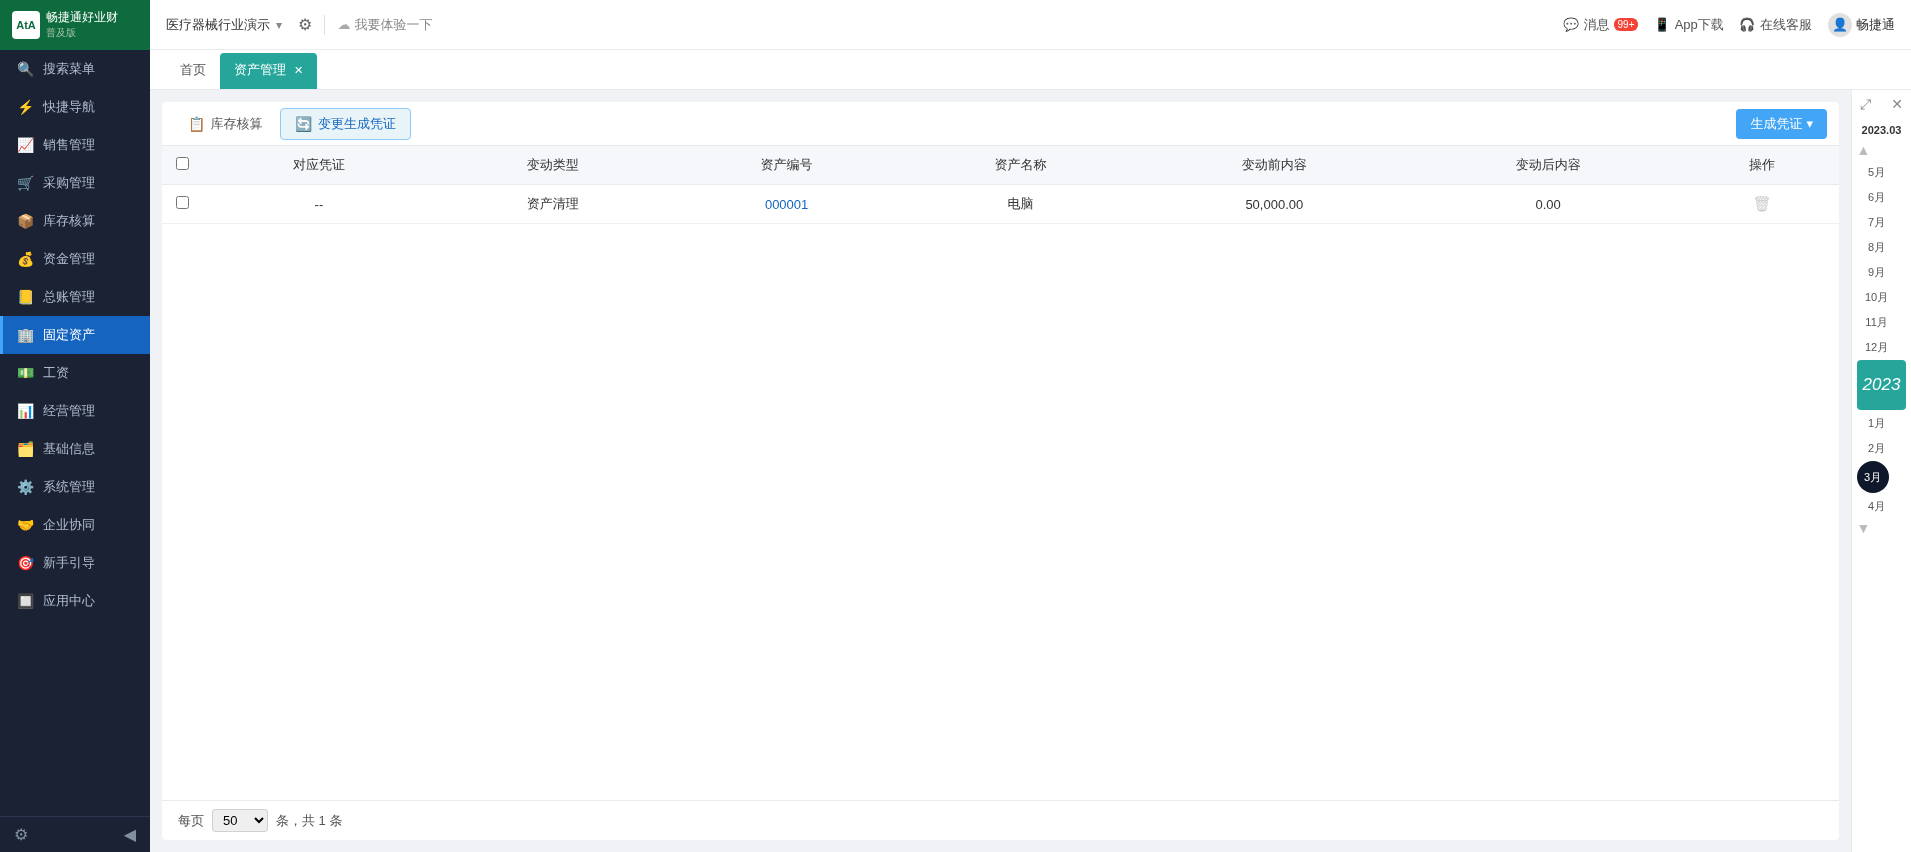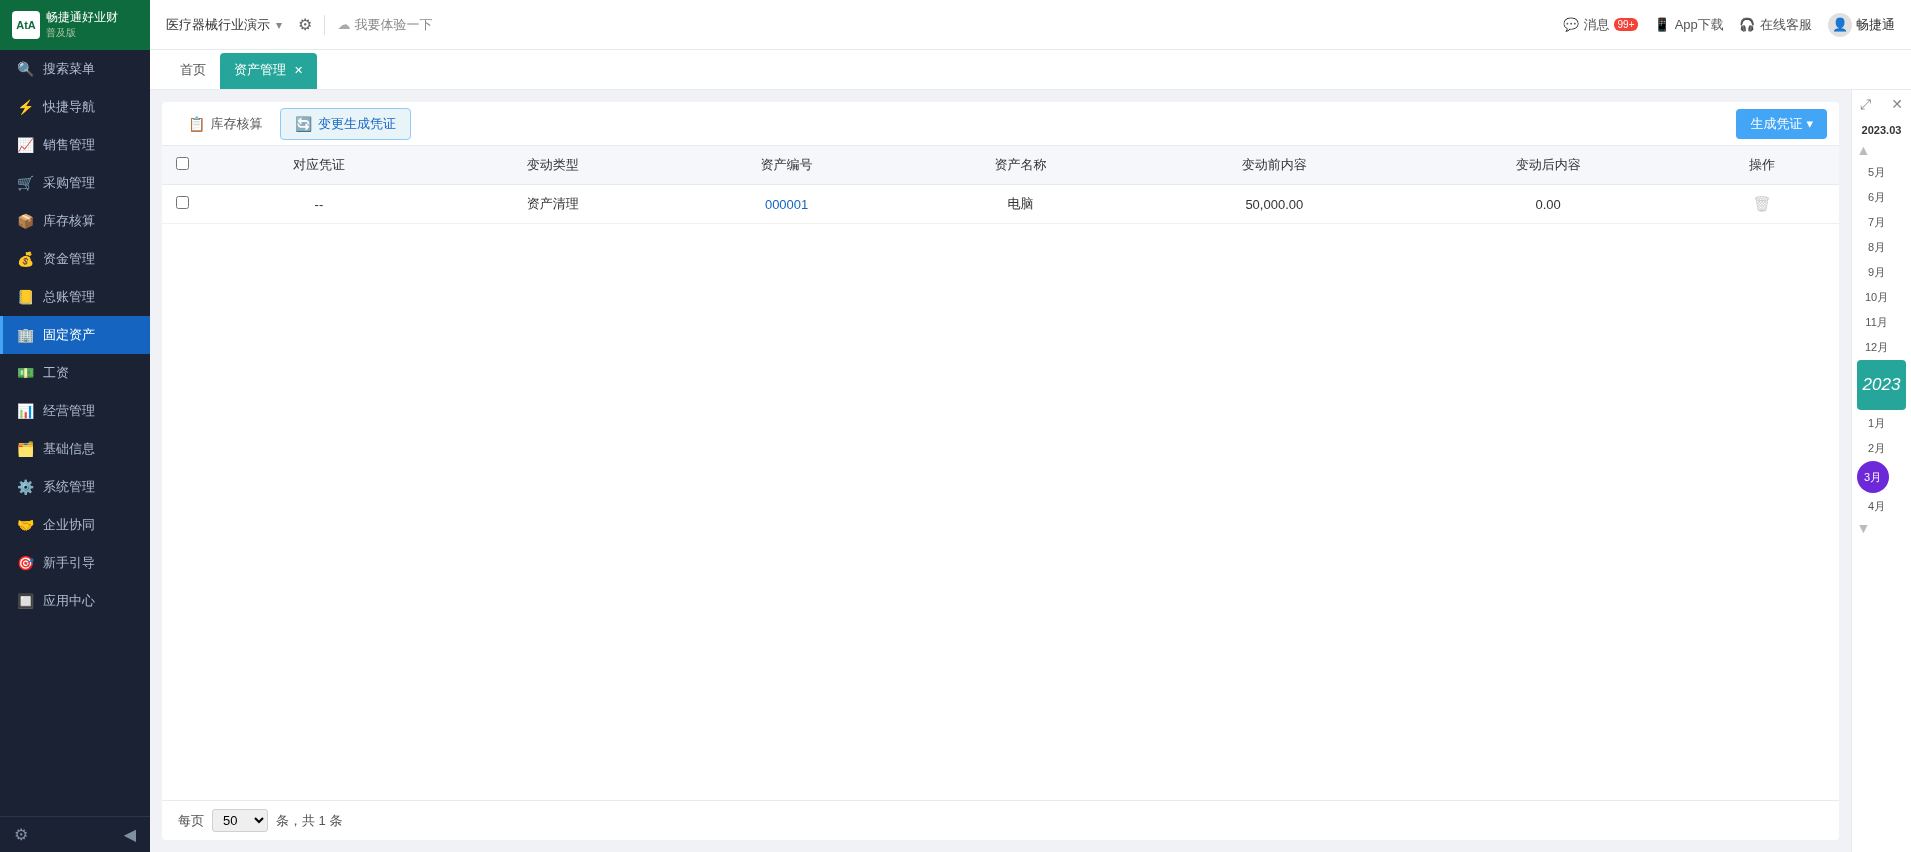--- a/index.html
+++ b/index.html
@@ -249,21 +249,21 @@
     .year-label {
       font-size: 11px; color: #333; margin-top: 26px; margin-bottom: 4px;
       font-weight: bold;
     }
     .month-item {
       width: 40px; height: 24px;
       display: flex; align-items: center; justify-content: center;
       font-size: 11px; color: #555; cursor: pointer;
       border-radius: 12px; margin: 1px 0;
     }
-    .month-item.current { background: #6d28d9; color: #fff; border-radius: 50%; width: 32px; height: 32px; }
+    .month-item.current { background: #0f172a; color: #fff; border-radius: 50%; width: 32px; height: 32px; }
     .year-badge {
       background: #26a69a; color: #fff; border-radius: 4px;
       font-size: 17px; padding: 15px 6px; cursor: pointer; font-style: italic;
     }
     .scroll-btn { color: #bbb; font-size: 14px; cursor: pointer; margin: 2px 0; }
   </style>
 </head>
 <body>
 
 <div class="sidebar">

